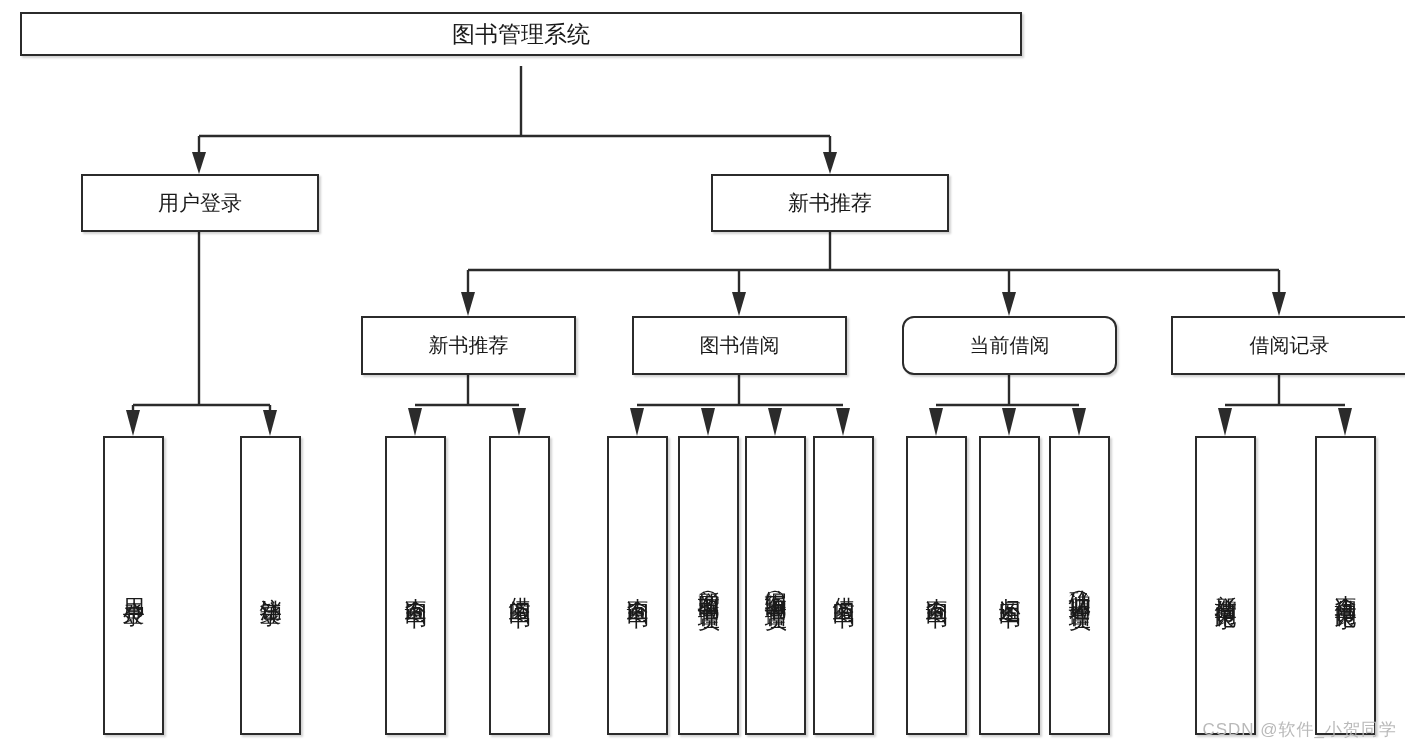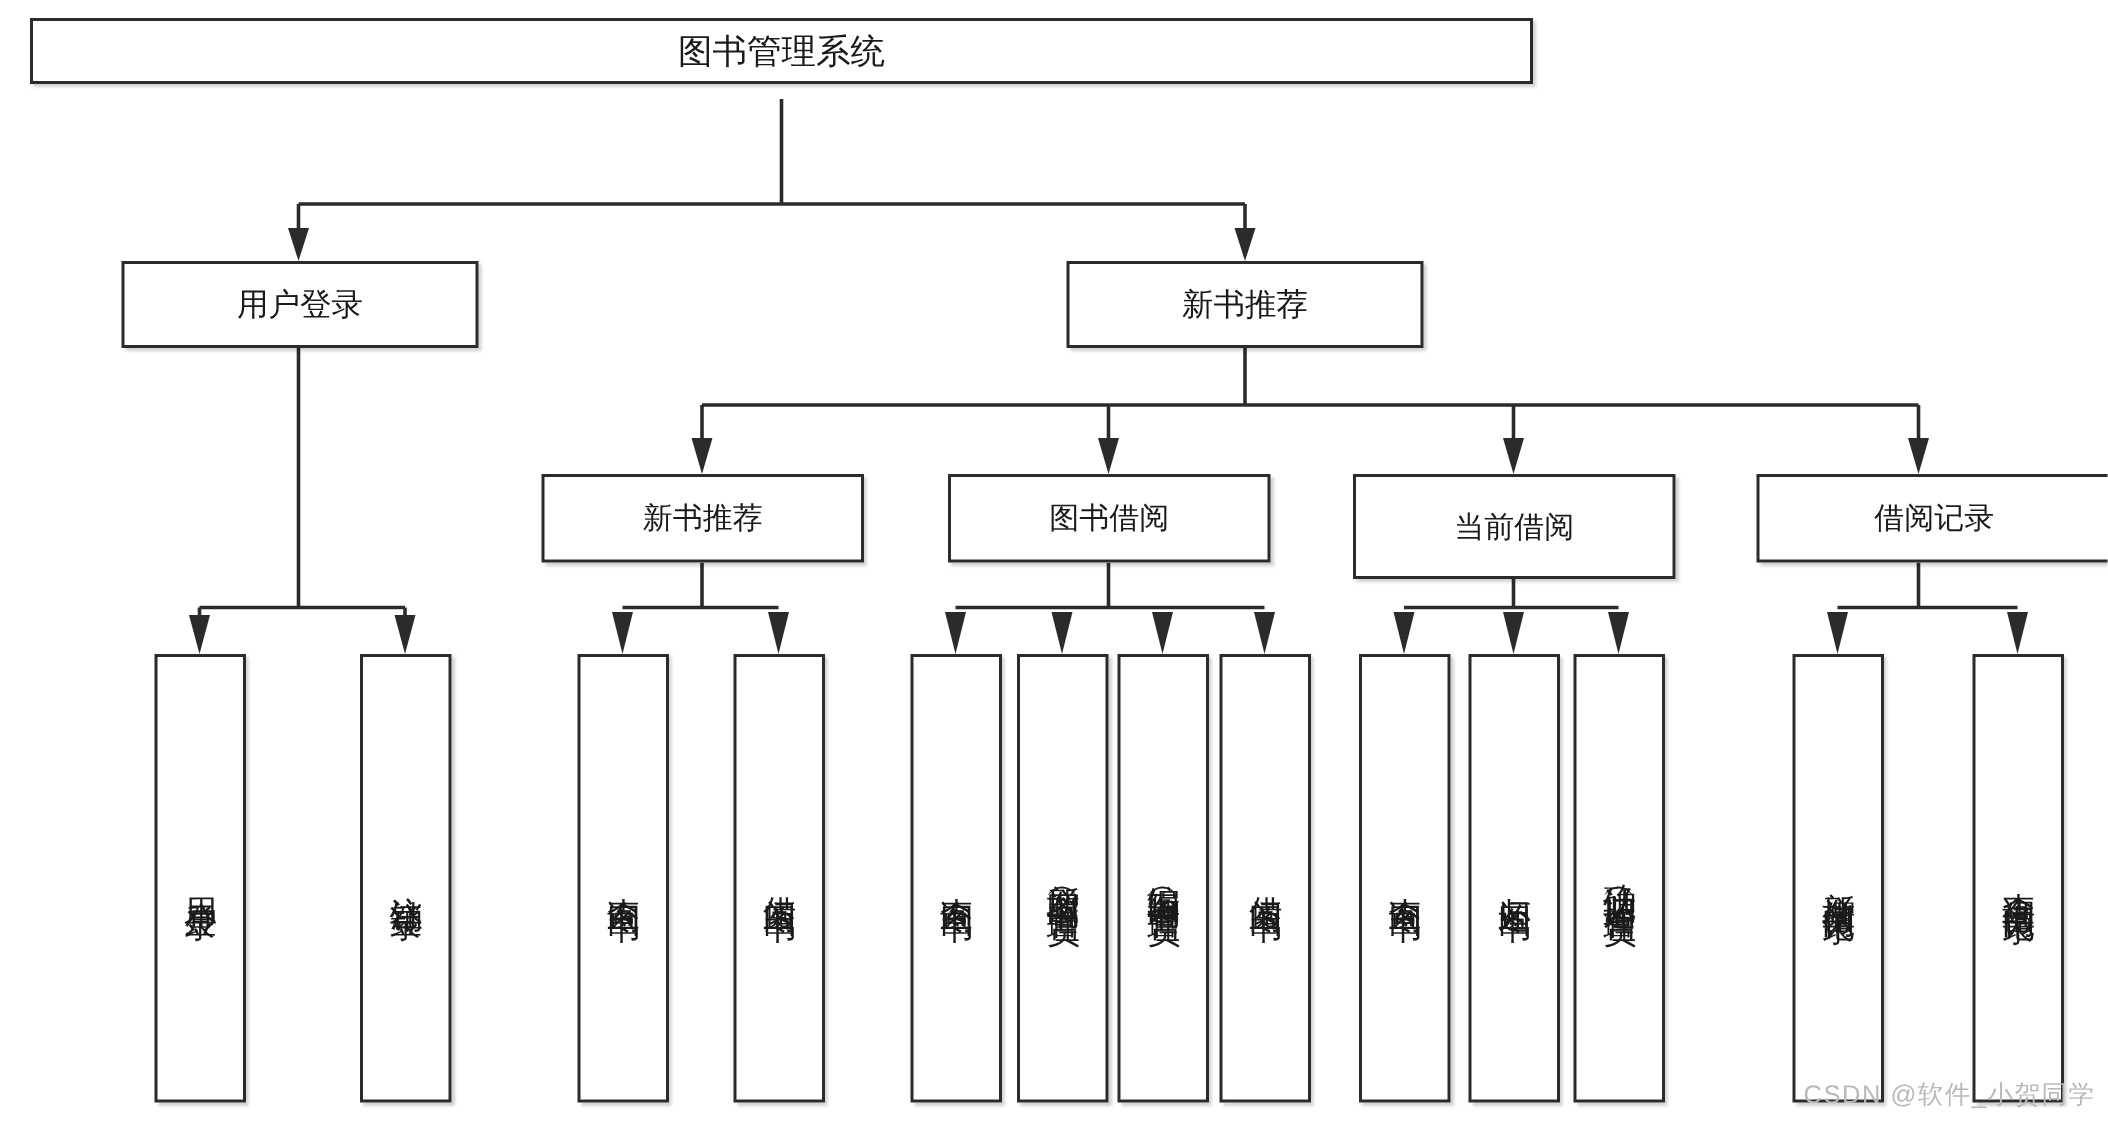--- a/index.html
+++ b/index.html
@@ -127,21 +127,21 @@
   <div class="node lvl2" style="left:711px;top:174px;width:238px;height:58px;">
     <span>新书推荐</span>
   </div>
 
   <div class="node lvl3" style="left:361px;top:316px;width:215px;height:59px;">
     <span>新书推荐</span>
   </div>
   <div class="node lvl3" style="left:632px;top:316px;width:215px;height:59px;">
     <span>图书借阅</span>
   </div>
-  <div class="node lvl3" style="left:902px;top:316px;width:215px;height:70px;">
+  <div class="node lvl3" style="left:902px;top:316px;width:215px;height:59px;border-radius:12px;">
     <span>当前借阅</span>
   </div>
   <div class="node lvl3" style="left:1171px;top:316px;width:237px;height:59px;">
     <span>借阅记录</span>
   </div>
 
   <div class="node leaf" style="left:103px;top:436px;width:61px;height:299px;">
     <span class="vtext">用户登录</span>
   </div>
   <div class="node leaf" style="left:240px;top:436px;width:61px;height:299px;">

